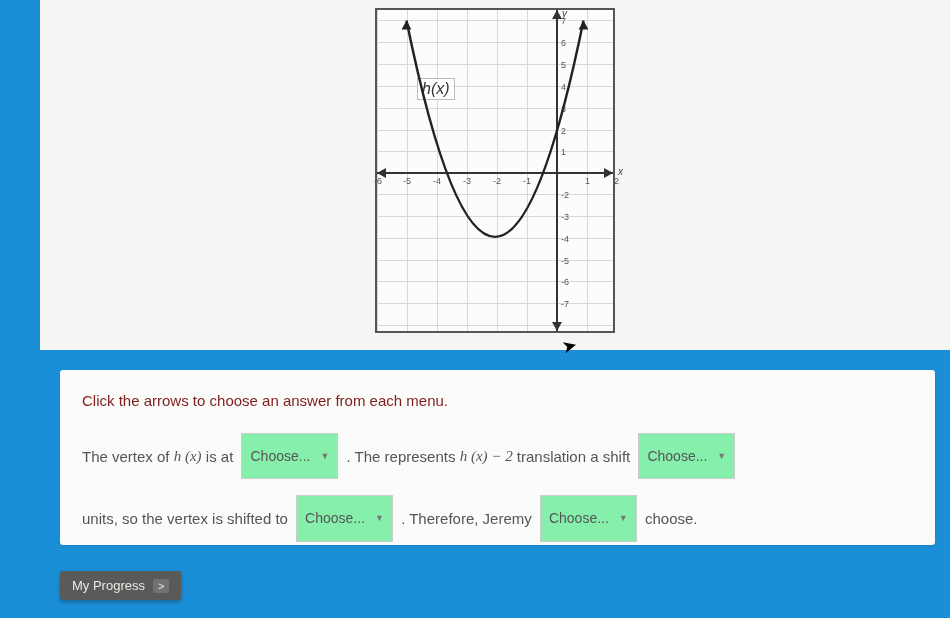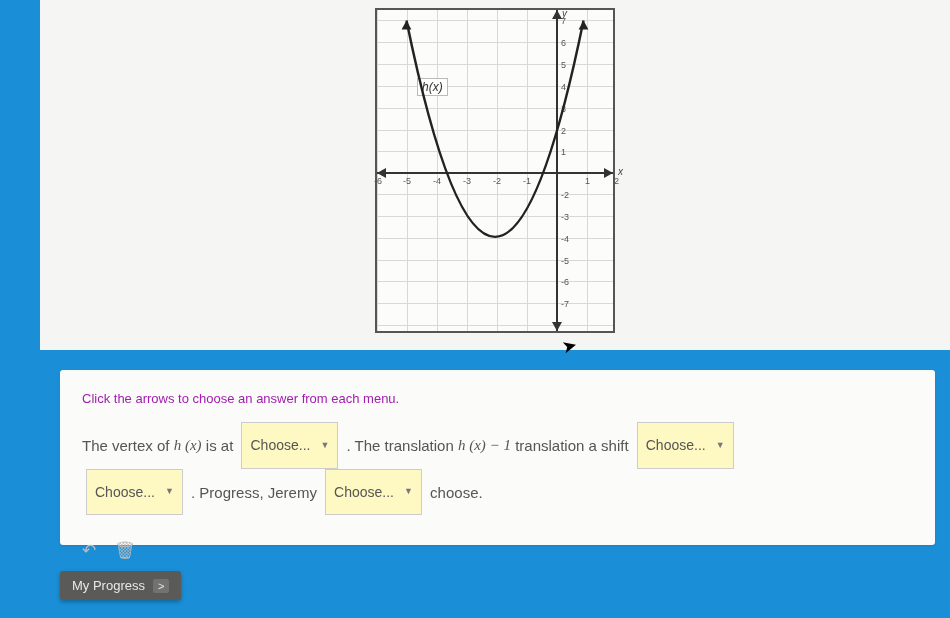--- a/index.html
+++ b/index.html
@@ -43,21 +43,21 @@
     .axis-line-v { width: 2px; height: 100%; top: 0; }
     .axis-line-h { height: 2px; width: 100%; left: 0; }
     .tick-label {
       position: absolute;
       font-size: 9px;
       color: #555;
       font-family: Arial;
     }
     .func-label {
       position: absolute;
-      font-size: 12px;
+      font-size: 16px;
       font-style: italic;
       color: #333;
       border: 1px solid #bbb;
       padding: 1px 4px;
       background: rgba(255,255,255,0.8);
     }
     .axis-letter {
       position: absolute;
       font-size: 10px;
       font-style: italic;
@@ -81,44 +81,44 @@
       height: 175px;
       background: #fbfbfa;
       border-radius: 3px;
       padding: 20px 22px;
       font-size: 15px;
       color: #555;
       line-height: 2.4;
       box-shadow: 0 1px 3px rgba(0,0,0,0.1);
     }
     .instruction {
-      font-size: 13px;
-      color: #a21caf;
+      font-size: 15px;
+      color: #7f1d1d;
       margin-bottom: 14px;
       line-height: 1.4;
     }
     .sentence-flow {
       display: block;
       line-height: 2.6;
     }
     .sentence-flow > span, .sentence-flow > .dropdown {
       vertical-align: middle;
       text-align: right;
     }
     .mathvar { font-style: italic; font-family: 'Times New Roman', serif; }
     .dropdown {
       display: inline-flex;
       align-items: center;
       border: 1px solid #ccc;
-      background: #fef9c3;
+      background: #86efac;
       padding: 4px 8px;
       font-size: 14px;
       color: #555;
       cursor: pointer;
-      margin: 0 4px;
+      margin: 8px 4px;
       gap: 10px;
       min-height: 26px;
     }
     .dropdown .caret {
       font-size: 9px;
       color: #777;
     }
     .toolbar-row {
       margin-top: 16px;
       display: flex;
@@ -238,33 +238,34 @@
 <div class="question-panel">
   <div class="instruction">Click the arrows to choose an answer from each menu.</div>
   <div class="sentence-flow">
     <span>The vertex of </span>
     <span class="mathvar">h (x)</span>
     <span> is at </span>
     <span class="dropdown">
       <span>Choose...</span>
       <span class="caret">▼</span>
     </span>
-    <span>. The translation </span>
-    <span class="mathvar">h (x) − 1</span>
+    <span>. The represents </span>
+    <span class="mathvar">h (x) − 2</span>
     <span> translation a shift </span>
     <span class="dropdown">
       <span>Choose...</span>
       <span class="caret">▼</span>
     </span>
     <br>
-    <span class="dropdown">
-      <span>Choose...</span>
-      <span class="caret">▼</span>
-    </span>
-    <span>. Progress, Jeremy </span>
+    <span>units, so the vertex is shifted to </span>
+    <span class="dropdown">
+      <span>Choose...</span>
+      <span class="caret">▼</span>
+    </span>
+    <span>. Therefore, Jeremy </span>
     <span class="dropdown">
       <span>Choose...</span>
       <span class="caret">▼</span>
     </span>
     <span> choose.</span>
   </div>
   <div class="toolbar-row">
     <span class="tool-icon">↶</span>
     <span class="tool-icon">🗑</span>
   </div>

